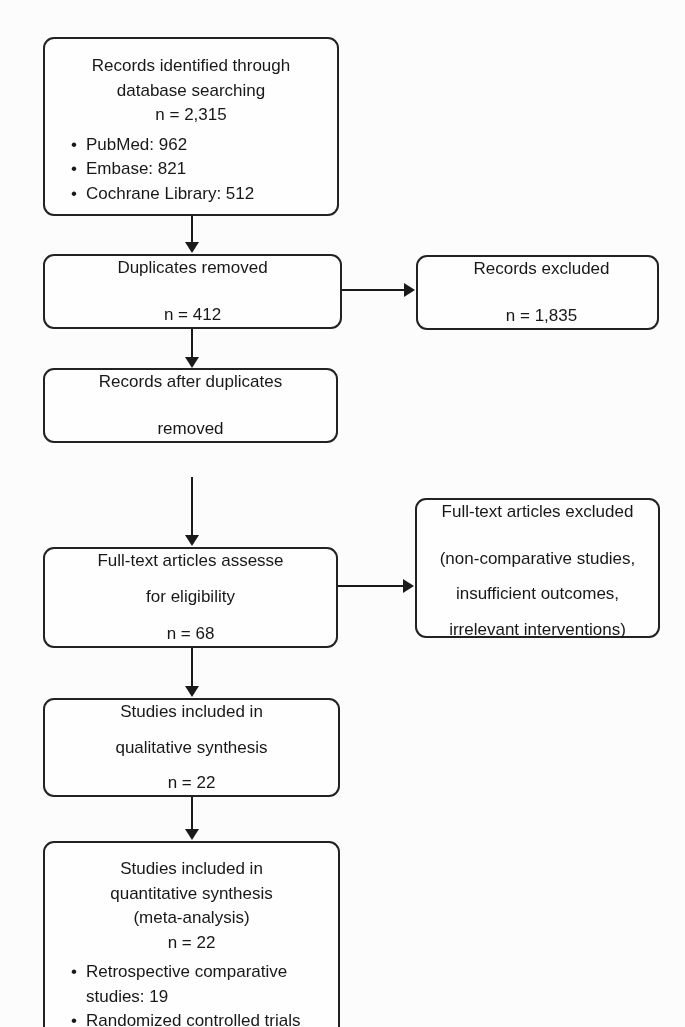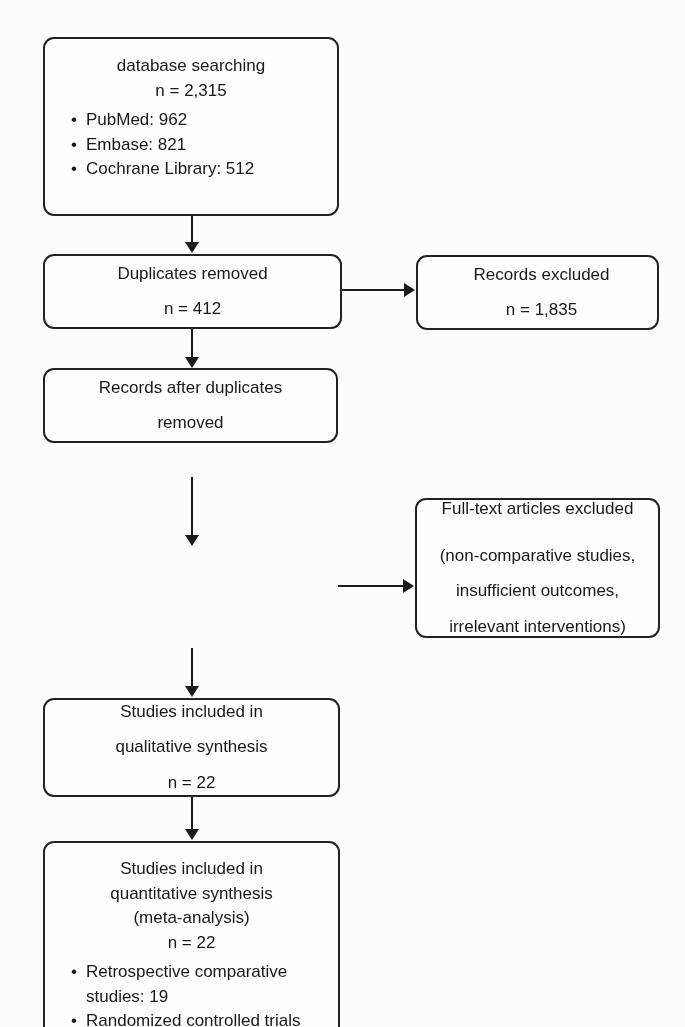--- a/index.html
+++ b/index.html
@@ -19,21 +19,21 @@
     box-sizing: border-box;
     border: 2px solid #222222;
     border-radius: 11px;
     background: #fefefe;
   }
   .center-lines { text-align: center; }
   .line { white-space: nowrap; }
   .vcenter {
     display: flex;
     flex-direction: column;
-    justify-content: center;
+    justify-content: space-between;
     height: 100%;
     gap: 11px;
   }
   .bullets {
     list-style: none;
     margin: 5px 0 0 26px;
     padding: 0 6px 0 0;
     text-align: left;
   }
   .bullets li {
@@ -95,20 +95,21 @@
   #arrow-h1 { left: 342px; top: 289px; width: 62px; }
   #arrow-h2 { left: 338px; top: 585px; width: 65px; }
 </style>
 </head>
 <body>
 
 <div class="canvas">
 
   <div class="flow-box" id="box-identified">
     <div class="center-lines">
+      <div class="line">Records identified through</div>
       <div class="line">database searching</div>
       <div class="line">n = 2,315</div>
     </div>
     <ul class="bullets">
       <li>PubMed: 962</li>
       <li>Embase: 821</li>
       <li>Cochrane Library: 512</li>
     </ul>
   </div>
 
@@ -134,20 +135,27 @@
 
   <div class="flow-box" id="box-after-dup">
     <div class="vcenter center-lines">
       <div class="line">Records after duplicates</div>
       <div class="line">removed</div>
     </div>
   </div>
 
   <div class="arrow-v" id="arrow-3"></div>
 
+  <div class="flow-box" id="box-assessed">
+    <div class="vcenter center-lines">
+      <div class="line">Full-text articles assesse</div>
+      <div class="line">for eligibility</div>
+      <div class="line">n = 68</div>
+    </div>
+  </div>
 
   <div class="arrow-h" id="arrow-h2"></div>
 
   <div class="flow-box" id="box-ft-excl">
     <div class="vcenter center-lines">
       <div class="line">Full-text articles excluded</div>
       <div class="para-gap"></div>
       <div class="line">(non-comparative studies,</div>
       <div class="line">insufficient outcomes,</div>
       <div class="line">irrelevant interventions)</div>

